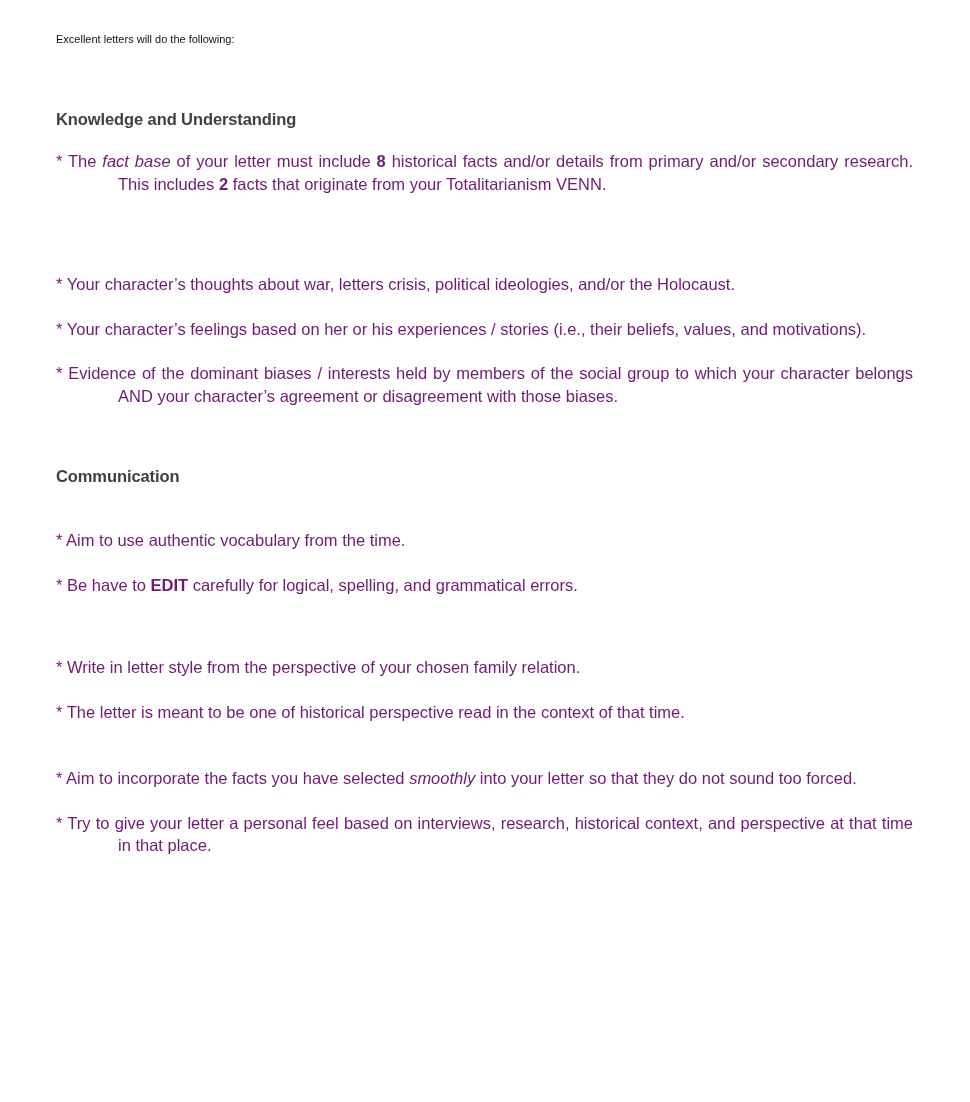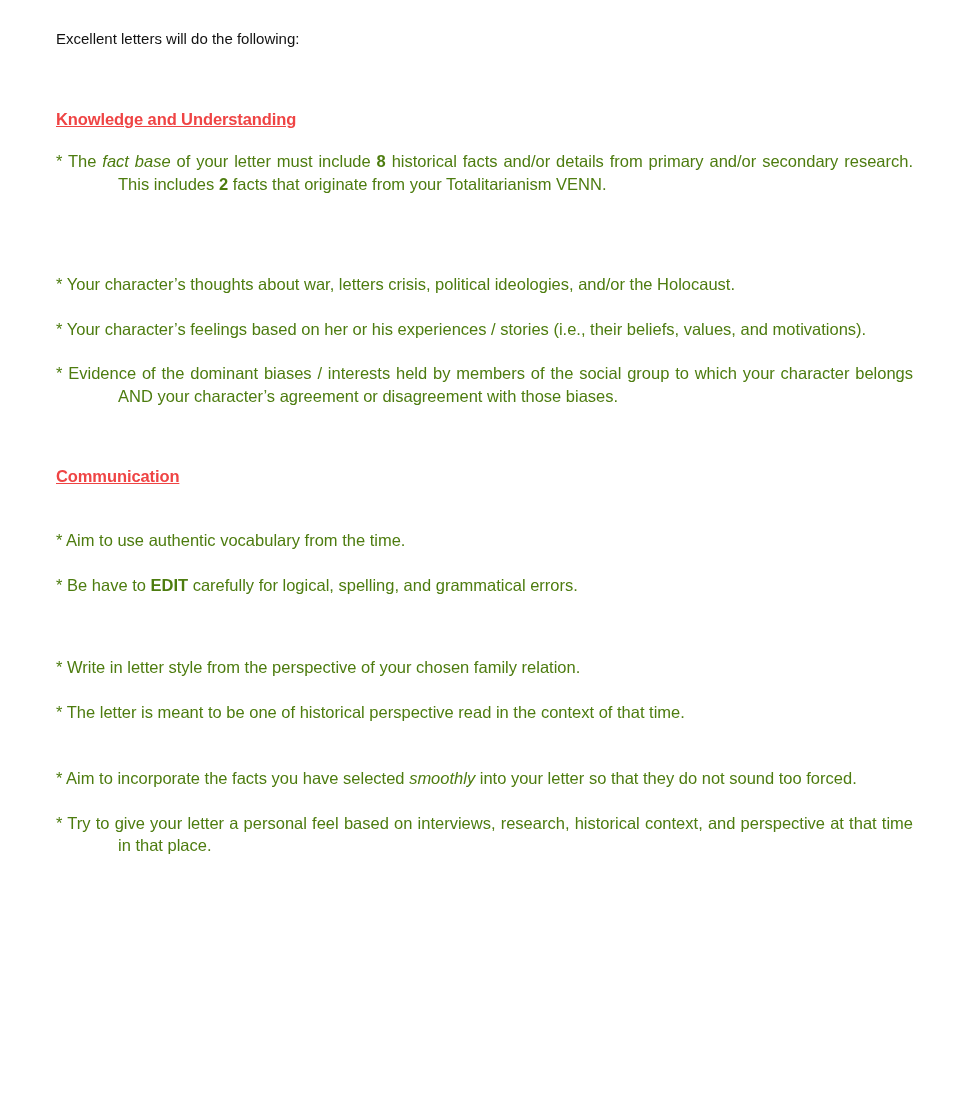--- a/index.html
+++ b/index.html
@@ -25,43 +25,42 @@
   }
   .content {
     position: absolute;
     left: 56px;
     top: 28px;
     width: 857px;
   }
 
   
   .intro {
-    font-size: 15px;
+    font-size: 11px;
     line-height: 22px;
     color: #111111;
     margin: 0 0 0 0;
     text-align: left;
   }
 
   
   .section-heading {
     font-size: 16.5px;
     line-height: 22px;
     font-weight: bold;
-    color: #ef4444;
+    color: #404040;
     margin: 0;
     letter-spacing: -0.1px;
-    text-decoration: underline;
   }
 
   
   .bullet {
     font-size: 16.5px;
     line-height: 22.5px;
-    color: #4d7c0f;
+    color: #701a75;
     margin: 0;
     padding-left: 62px;      
     text-indent: -62px;      
     text-align: left;
   }
   .bullet.justify {
     text-align: justify;
     text-align-last: left;
   }
   .bullet .star {

